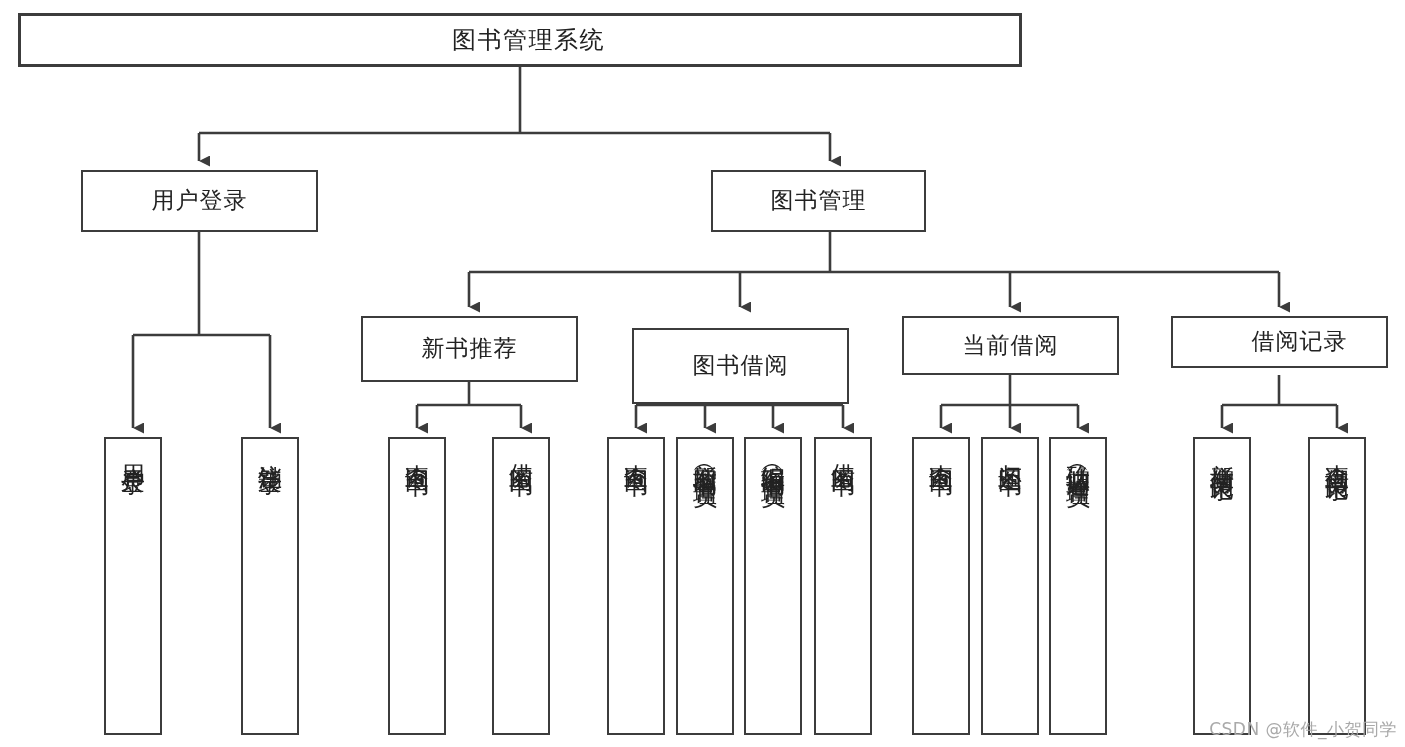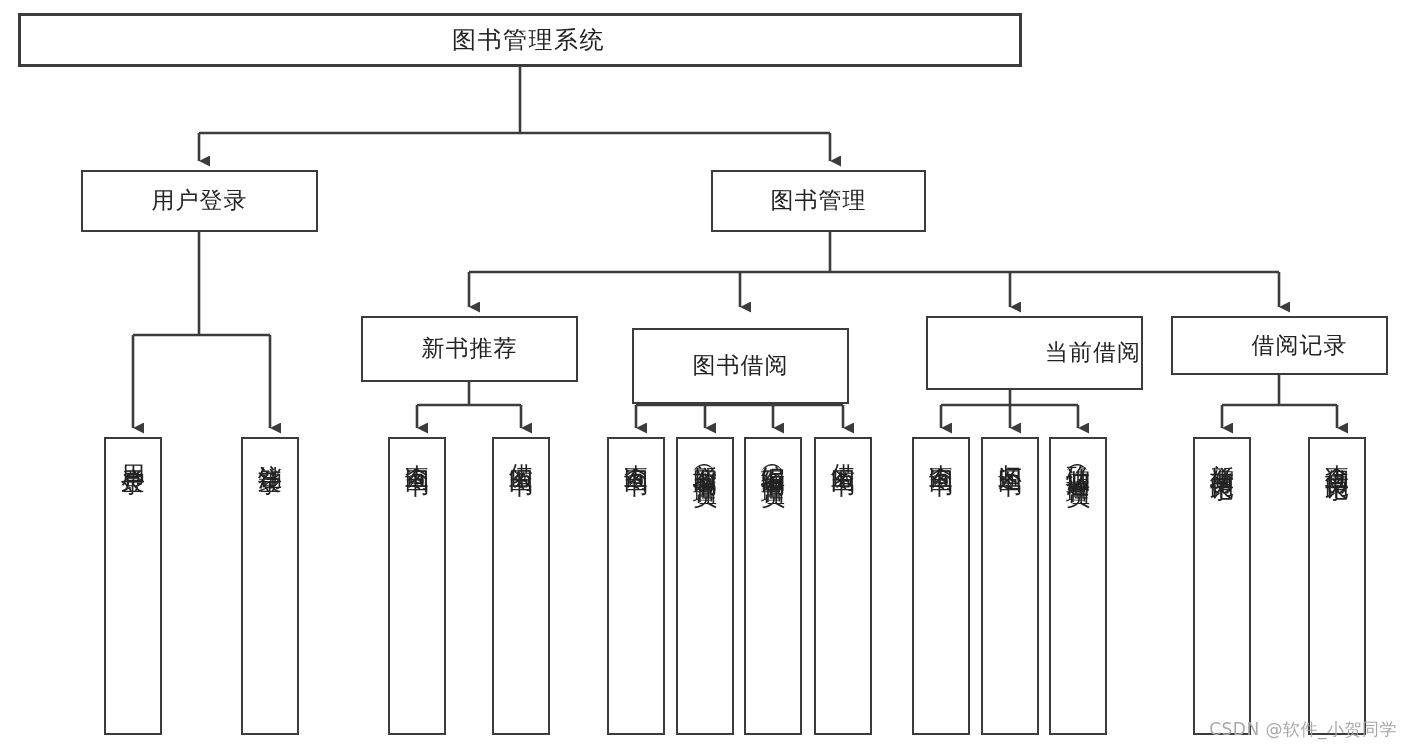--- a/index.html
+++ b/index.html
@@ -149,25 +149,25 @@
   </div>
 
   <div class="node h" style="left:361px; top:316px; width:217px; height:66px;">
     <span class="lbl">新书推荐</span>
   </div>
 
   <div class="node h" style="left:632px; top:316px; width:217px; height:76px;margin-top:12px;">
     <span class="lbl">图书借阅</span>
   </div>
 
-  <div class="node h" style="left:926px; top:316px; width:217px; height:74px;justify-content:flex-end;">
+  <div class="node h" style="left:902px; top:316px; width:217px; height:59px;">
     <span class="lbl">当前借阅</span>
   </div>
 
-  <div class="node h" style="left:1171px; top:316px; width:217px; height:59px;padding-left:40px;">
+  <div class="node h" style="left:1171px; top:316px; width:217px; height:52px;padding-left:40px;">
     <span class="lbl">借阅记录</span>
   </div>
 
   <div class="node v" style="left:104px; top:437px; width:58px; height:298px;">
     <span class="lbl">用户登录</span>
   </div>
 
   <div class="node v" style="left:241px; top:437px; width:58px; height:298px;">
     <span class="lbl">注销登录</span>
   </div>

